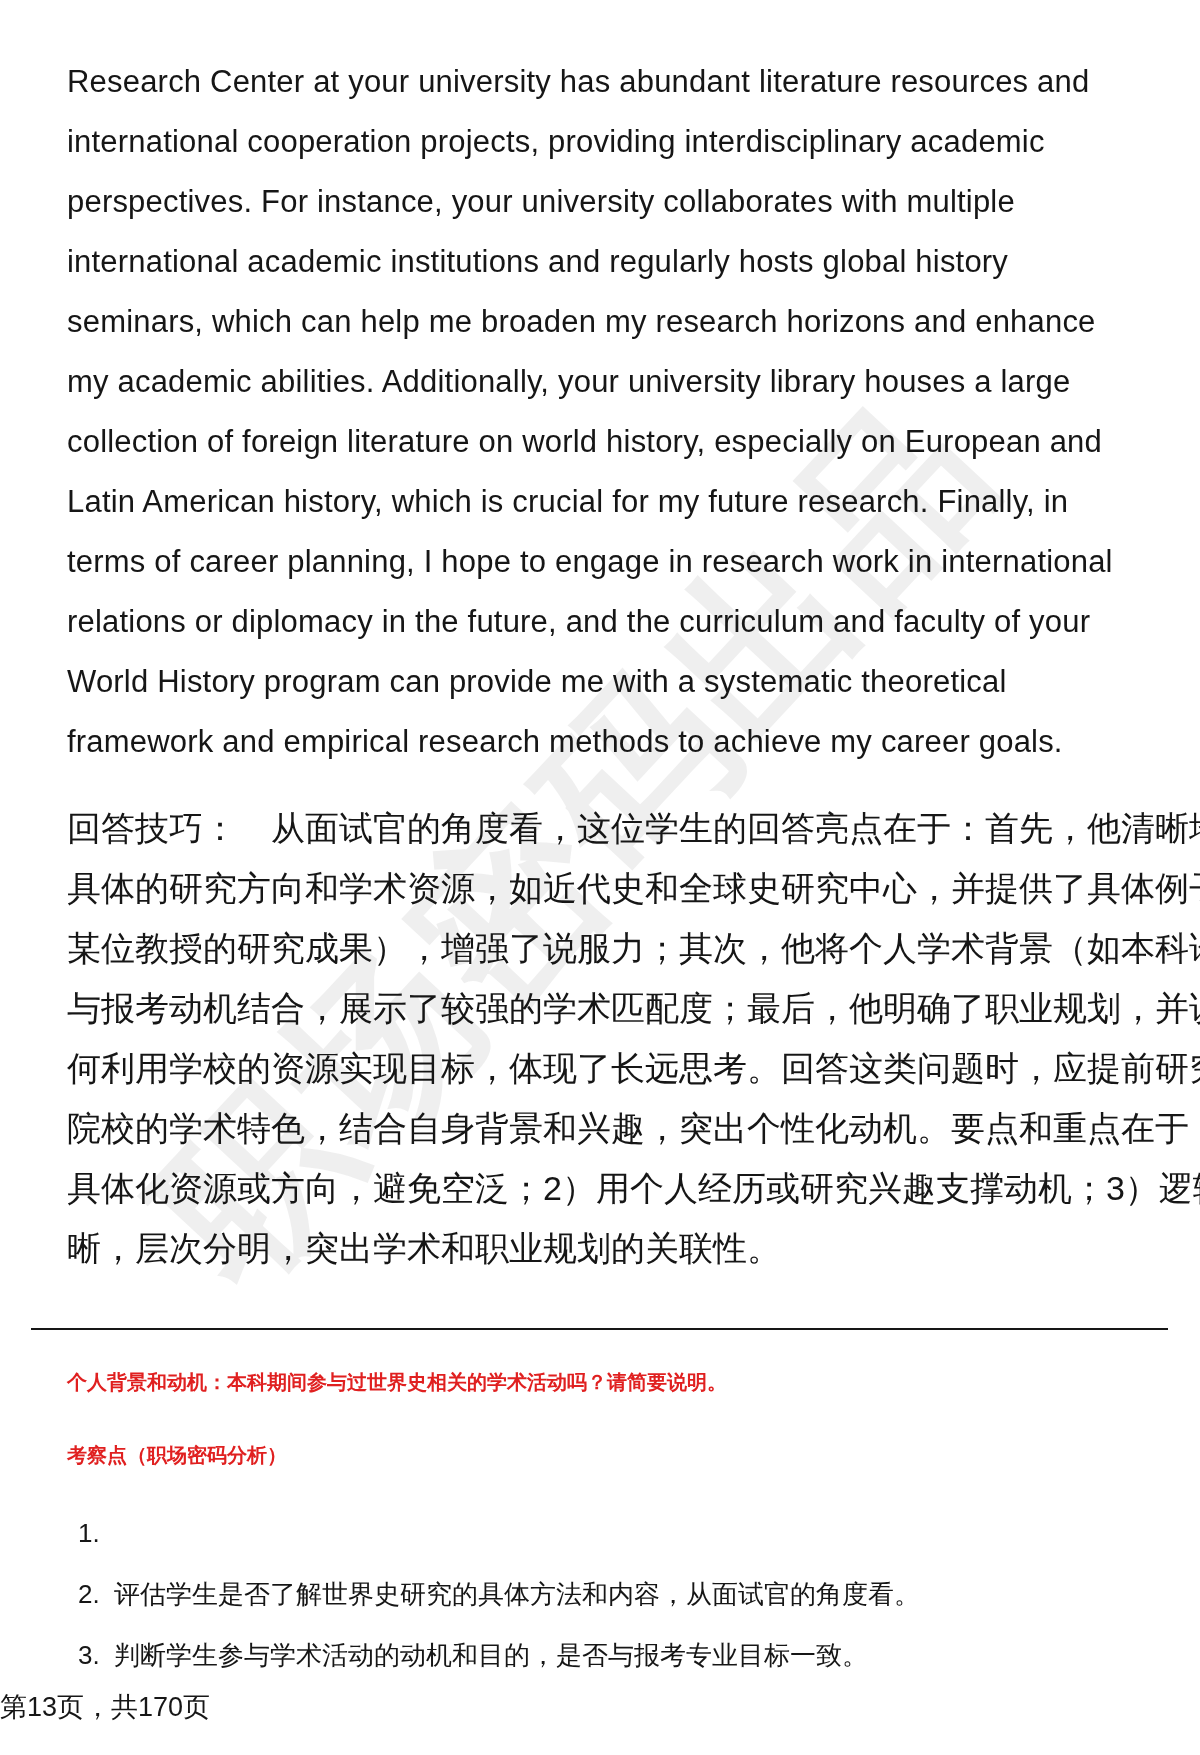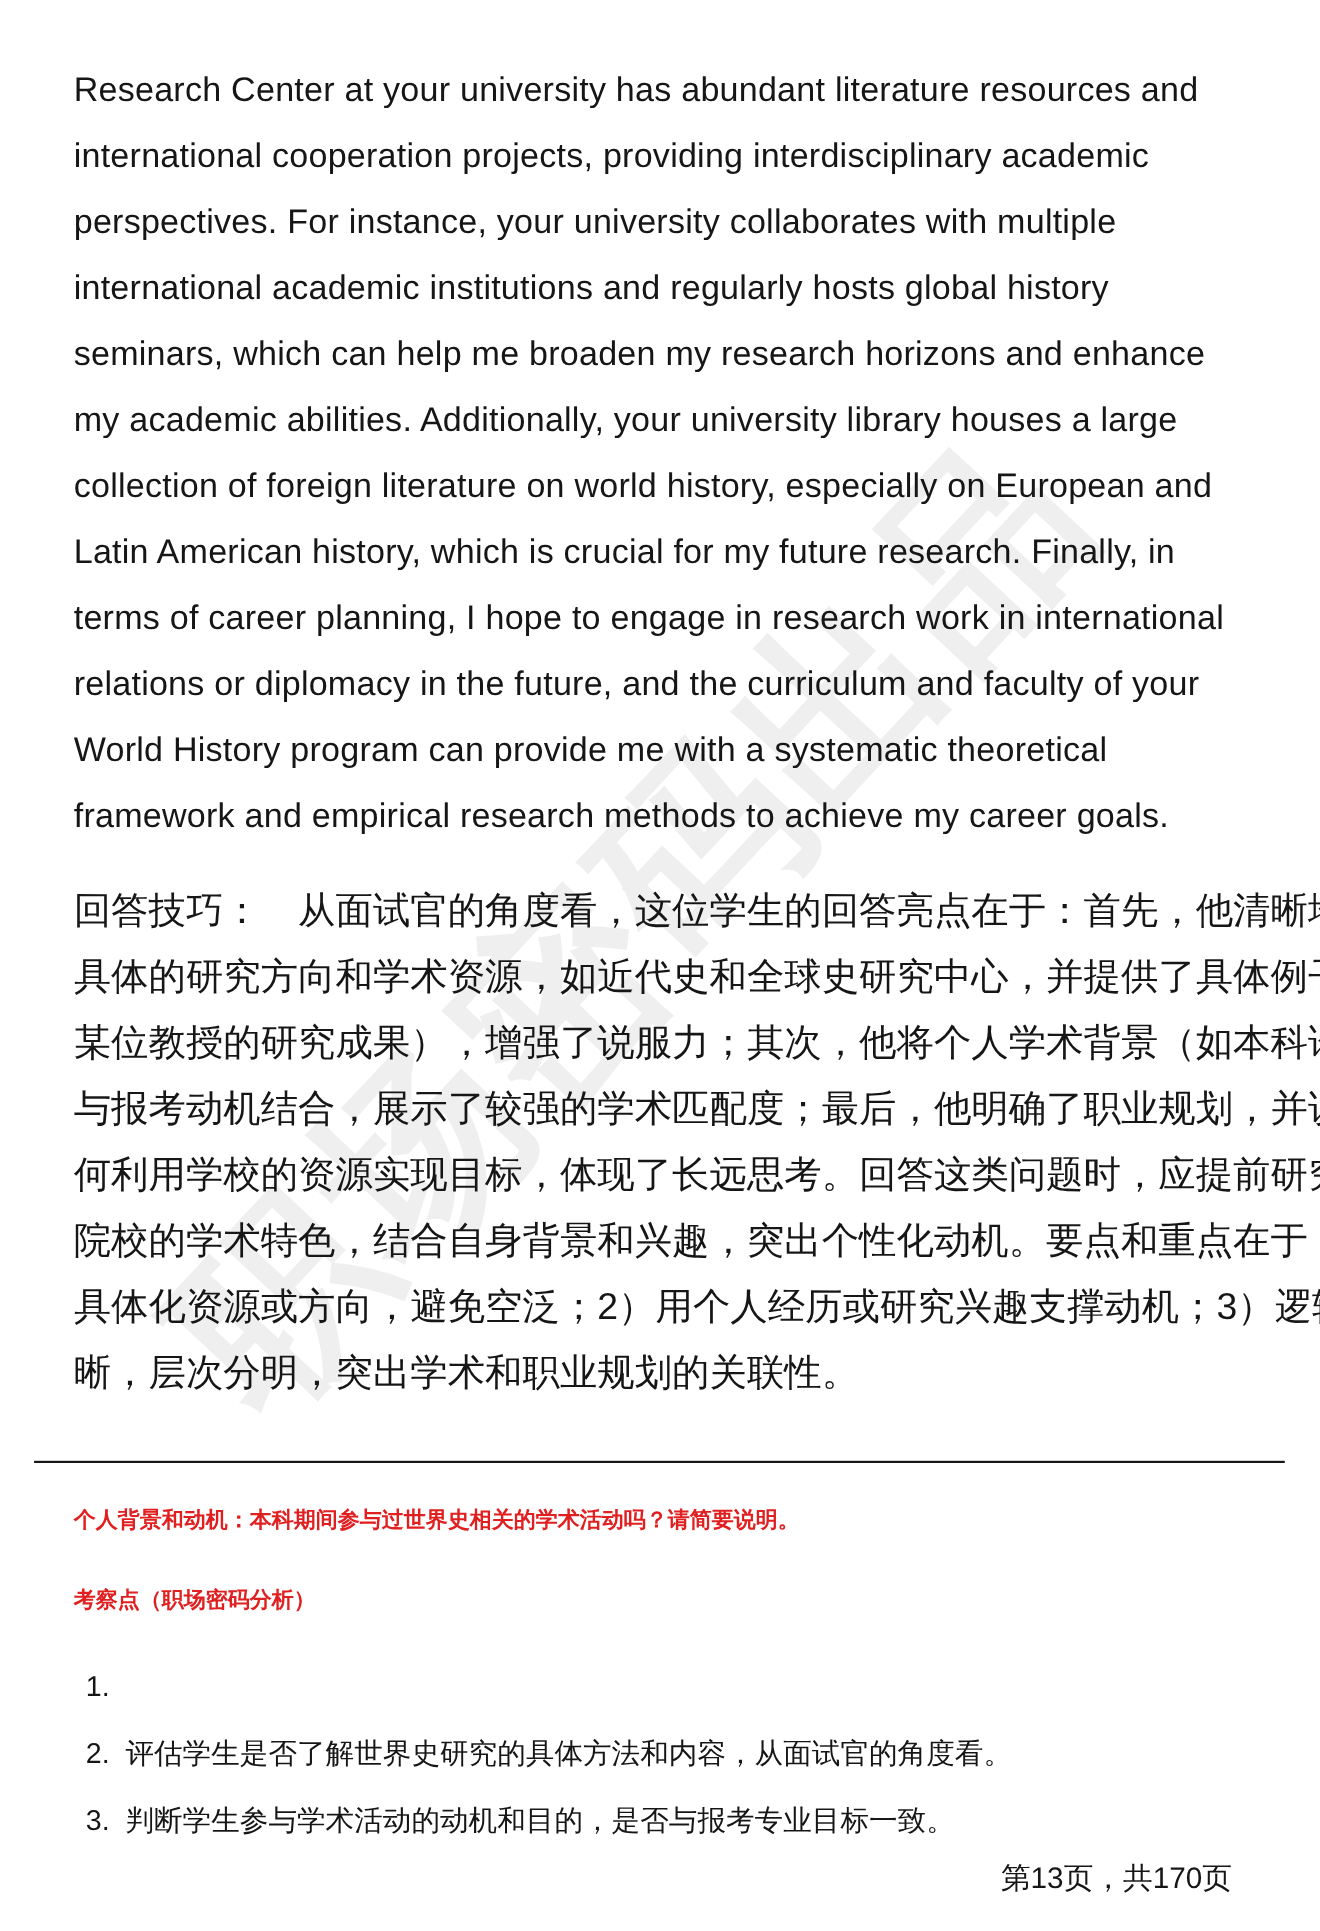--- a/index.html
+++ b/index.html
@@ -80,21 +80,21 @@
   }
   .point-num {
     flex: 0 0 36px;
     text-align: left;
   }
   .point-text { white-space: pre; }
   .footer {
     position: absolute;
     left: 0; top: 1692px;
     width: 1120px;
-    text-align: right;
+    text-align: left;
     font-size: 27px;
     line-height: 30px;
     color: #161616;
   }
 </style>
 </head>
 <body>
 
 <div class="page">
 

